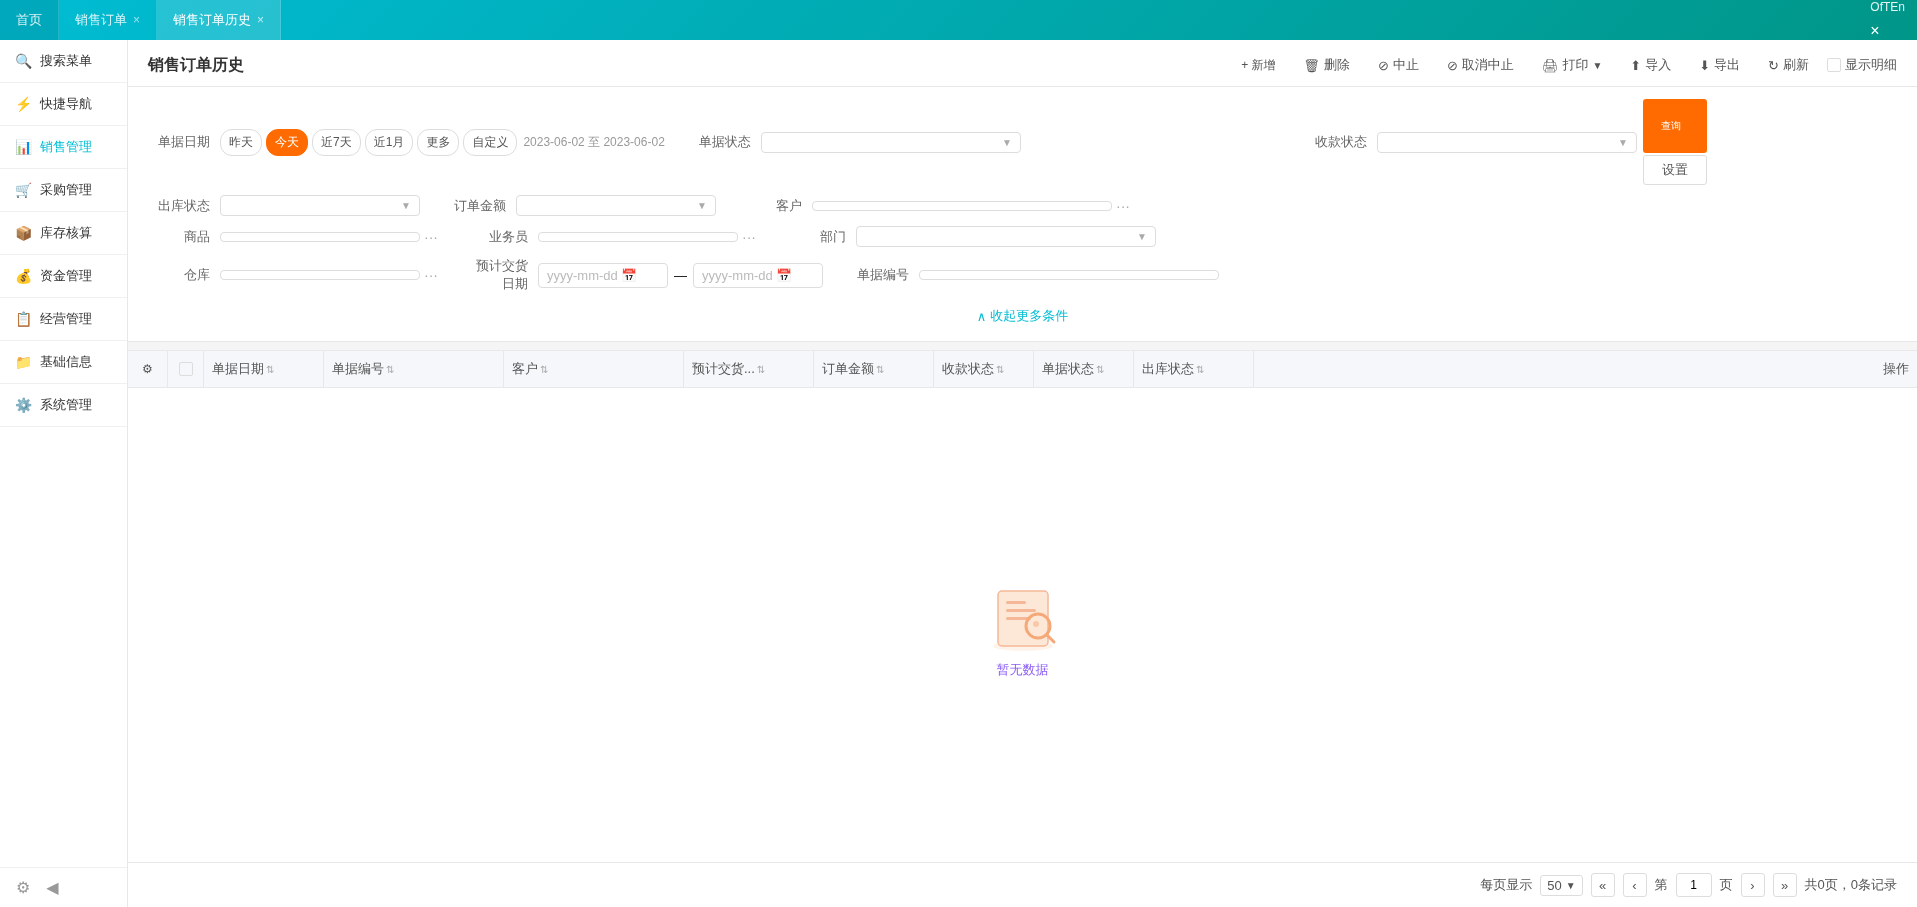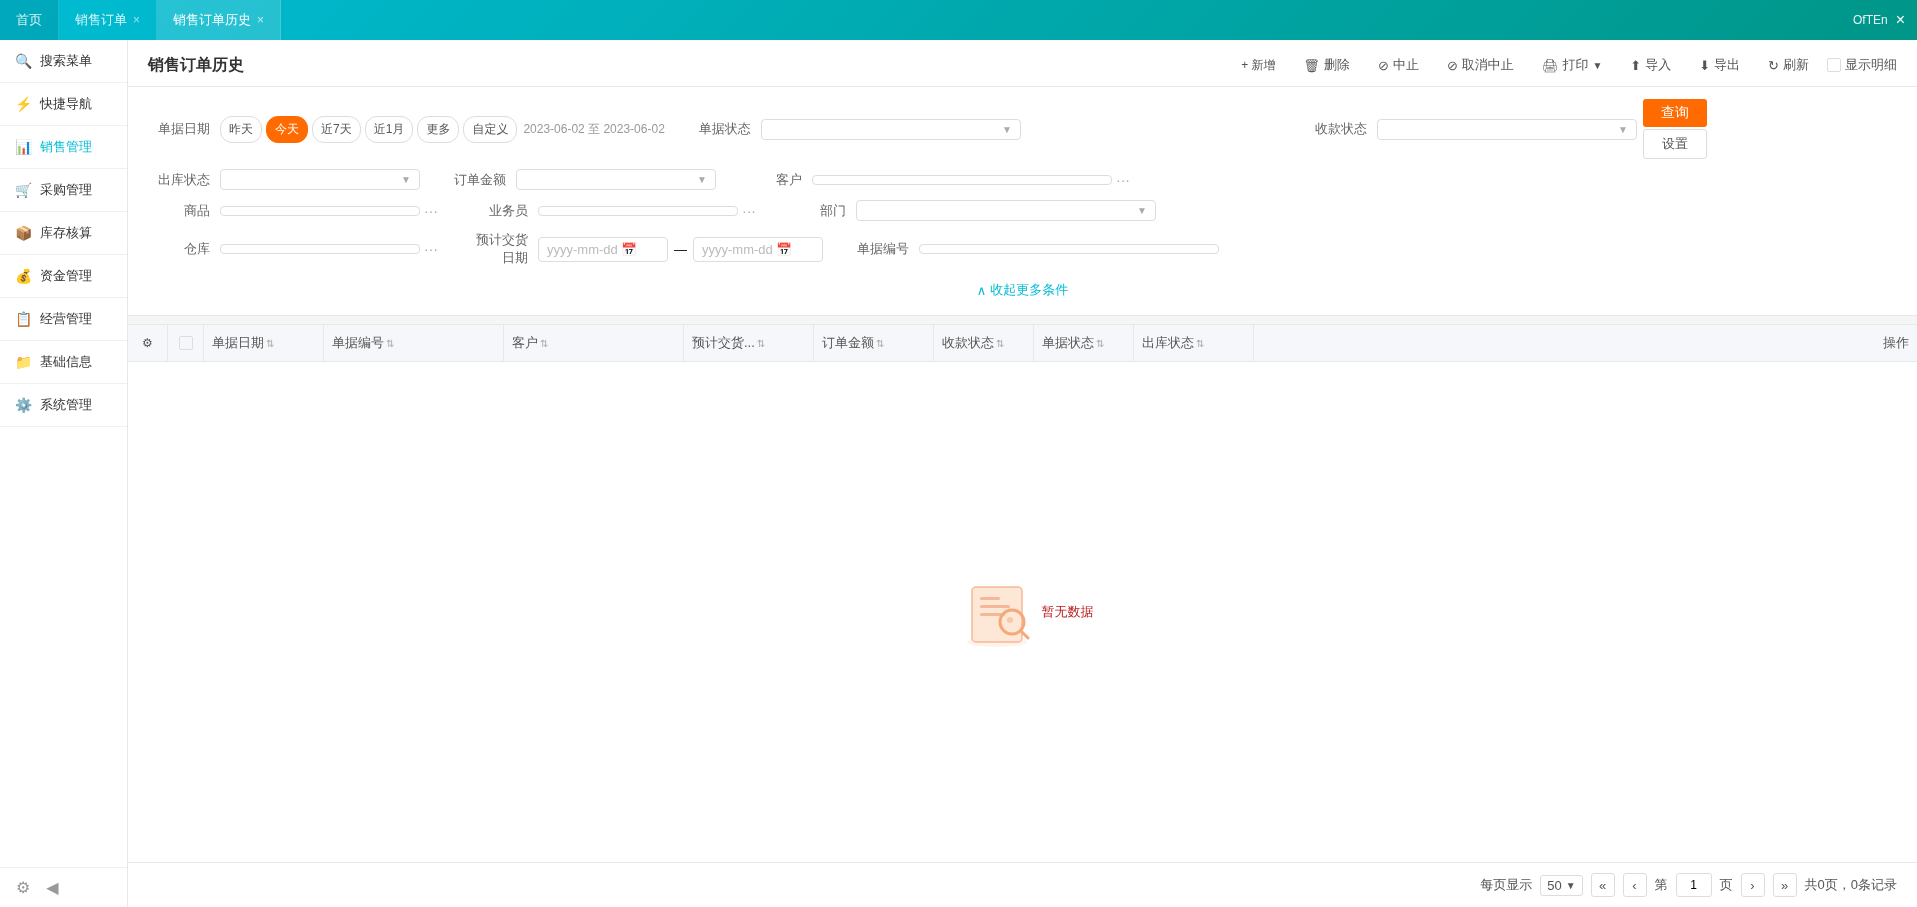--- a/index.html
+++ b/index.html
@@ -39,25 +39,25 @@
     .tab-item .close-icon {
       font-size: 12px;
       opacity: 0.7;
       cursor: pointer;
     }
     .tab-item.home {
       background: rgba(0,0,0,0.1);
     }
     .top-bar-right {
       display: flex;
-      align-items: center;
       padding: 0 12px;
       gap: 8px;
       color: white;
       font-size: 12px;
+      flex-direction: column;
     }
     .top-bar-right .often-label {
       color: rgba(255,255,255,0.9);
       font-size: 12px;
     }
 
     
     .main-layout {
       display: flex;
       flex: 1;
@@ -310,24 +310,24 @@
     .th.receipt-status { width: 100px; }
     .th.order-status { width: 100px; }
     .th.out-status { width: 120px; }
     .th.operation { flex: 1; justify-content: flex-end; border-right: none; }
     .th .sort-icon { font-size: 10px; color: #aaa; display: flex; flex-direction: column; }
 
     
     .empty-state {
       flex: 1;
       display: flex;
-      flex-direction: row;
+      flex-direction: column;
       align-items: center;
       justify-content: center;
-      color: #b91c1c;
+      color: #8b5cf6;
       font-size: 13px;
       gap: 0;
     }
 
     
     .pagination {
       display: flex;
       align-items: center;
       justify-content: flex-end;
       padding: 10px 20px;
@@ -526,21 +526,21 @@
               <span class="chevron">▼</span>
             </div>
           </div>
           <div class="filter-item" style="flex:1;">
             <span class="filter-label">收款状态</span>
             <div class="select-field" style="flex:1; max-width:260px;">
               <span></span>
               <span class="chevron">▼</span>
             </div>
             <div style="display:flex;flex-direction:column;gap:2px;margin-left:6px;">
-              <button class="toolbar-btn primary" style="padding:5px 18px;font-size:14px;">查询</button>
+              <button class="toolbar-btn primary" style="padding:20px 18px;font-size:10px;">查询</button>
               <button class="toolbar-btn" style="padding:5px 18px;font-size:13px;border:1px solid #ddd;">设置</button>
             </div>
           </div>
         </div>
       </div>
 
       <div class="filter-row">
         <div class="filter-group">
           <div class="filter-item">
             <span class="filter-label">出库状态</span>

